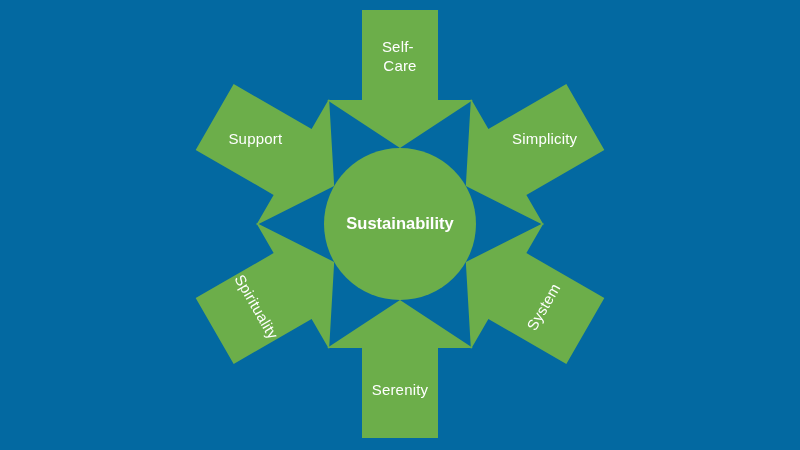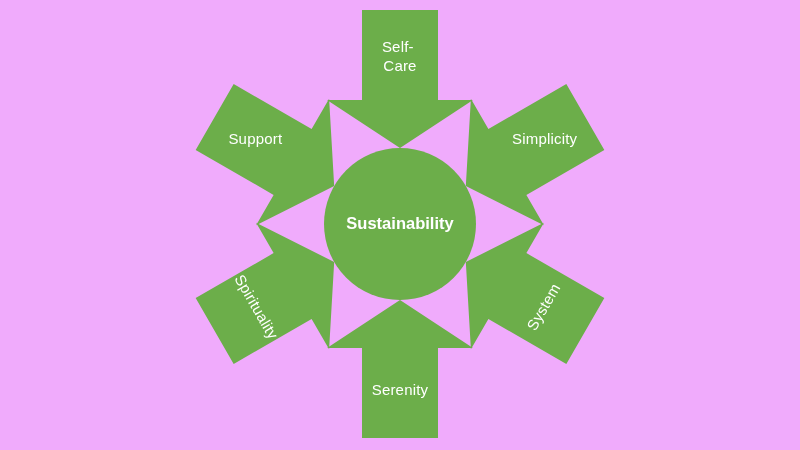--- a/index.html
+++ b/index.html
@@ -42,21 +42,21 @@
     font-family: "Liberation Sans", sans-serif;
     font-size: 16.5px;
     font-weight: bold;
     dominant-baseline: middle;
     text-anchor: middle;
   }
 </style>
 </head>
 <body>
 
-<div id="diagram-stage" style="background: #f0abfc;">
+<div id="diagram-stage" style="background: #0369a1;">
   <svg id="diagram-svg" viewBox="0 0 800 450" xmlns="http://www.w3.org/2000/svg">
 
     <g>
       <polygon class="arrow-shape" points="400,148 327,100 362,100 362,10 438,10 438,100 473,100" fill="#6CAE4A"></polygon>
       <text class="arrow-label" x="400" y="57" fill="#FFFFFF">
         <tspan x="400" dy="-9">Self-</tspan>
         <tspan x="400" dy="19">Care</tspan>
       </text>
     </g>
 

